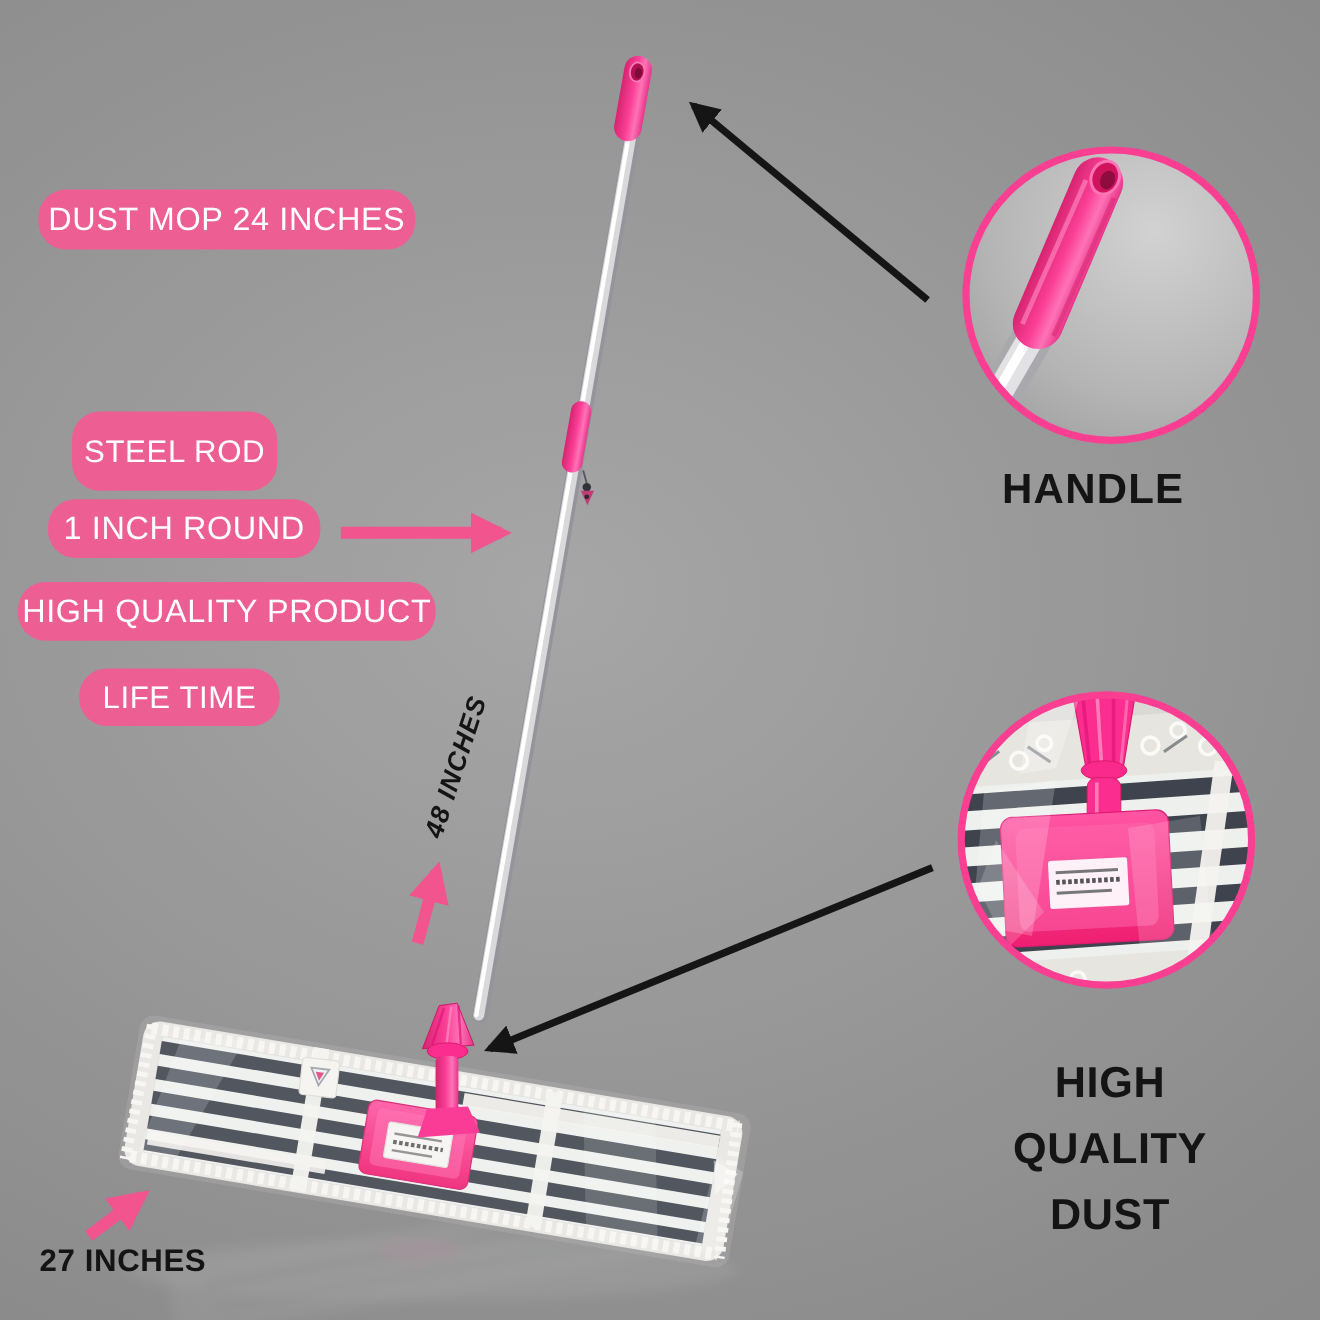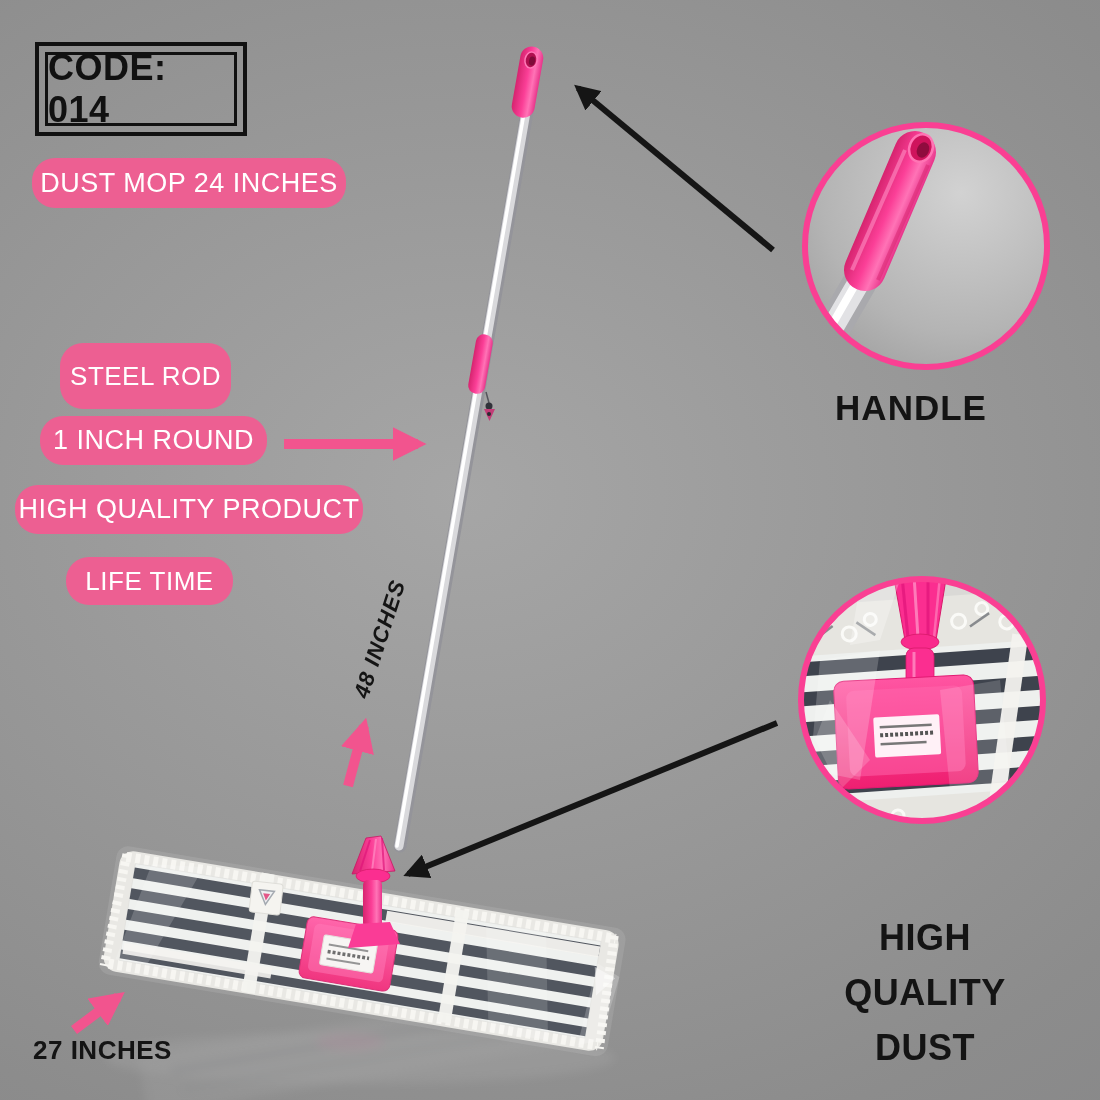--- a/index.html
+++ b/index.html
@@ -30,21 +30,21 @@
   .pill.quality{left:15px;  top:485px; width:348px; height:49px; font-size:27px;}
   .pill.life   {left:66px;  top:557px; width:167px; height:48px; font-size:26px;}
   
   .blabel{position:absolute;color:#141414;font-weight:bold;}
   .rod-len{
     left:300px;top:626px;width:160px;text-align:center;font-size:22px;font-style:italic;
     transform:rotate(-72deg);transform-origin:center;letter-spacing:1px;
   }
   .pad-len{left:33px;top:1035px;font-size:26px;letter-spacing:.5px;}
   .handle-label{left:786px;top:388px;width:250px;text-align:center;font-size:35px;letter-spacing:1px;}
-  .frame-label{left:795px;top:874px;width:260px;text-align:center;font-size:36px;line-height:55px;letter-spacing:.5px;margin-top:36px;}
+  .frame-label{left:795px;top:874px;width:260px;text-align:center;font-size:36px;line-height:55px;letter-spacing:.5px;}
 </style>
 </head>
 <body>
 
 <div class="stage">
 
   <svg class="art" width="1100" height="1100" viewBox="0 0 1100 1100">
     <defs>
       <linearGradient id="gripGrad" x1="0" y1="0" x2="1" y2="0">
         <stop offset="0" stop-color="#d6246f"></stop>
@@ -236,25 +236,20 @@
       <g fill="#ffffff">
         <polygon points="820,660 880,650 860,780 810,770" opacity="0.2"></polygon>
         <polygon points="940,690 1000,680 1010,780 950,790" opacity="0.16"></polygon>
         <polygon points="860,585 900,580 880,640 850,645" opacity="0.28"></polygon>
         <polygon points="830,700 870,760 840,790 815,740" opacity="0.18"></polygon>
       </g>
     </g>
     <circle cx="922" cy="700" r="121" fill="none" stroke="#fa3f93" stroke-width="6"></circle>
   </svg>
 
-  <div class="code-box">
-    <div class="inner">
-      <span class="txt">CODE: 014</span>
-    </div>
-  </div>
 
   <div class="pill title">DUST MOP 24 INCHES</div>
   <div class="pill steel">STEEL ROD</div>
   <div class="pill round">1 INCH ROUND</div>
   <div class="pill quality">HIGH QUALITY PRODUCT</div>
   <div class="pill life">LIFE TIME</div>
 
   <div class="blabel rod-len">48 INCHES</div>
   <div class="blabel pad-len">27 INCHES</div>
 

